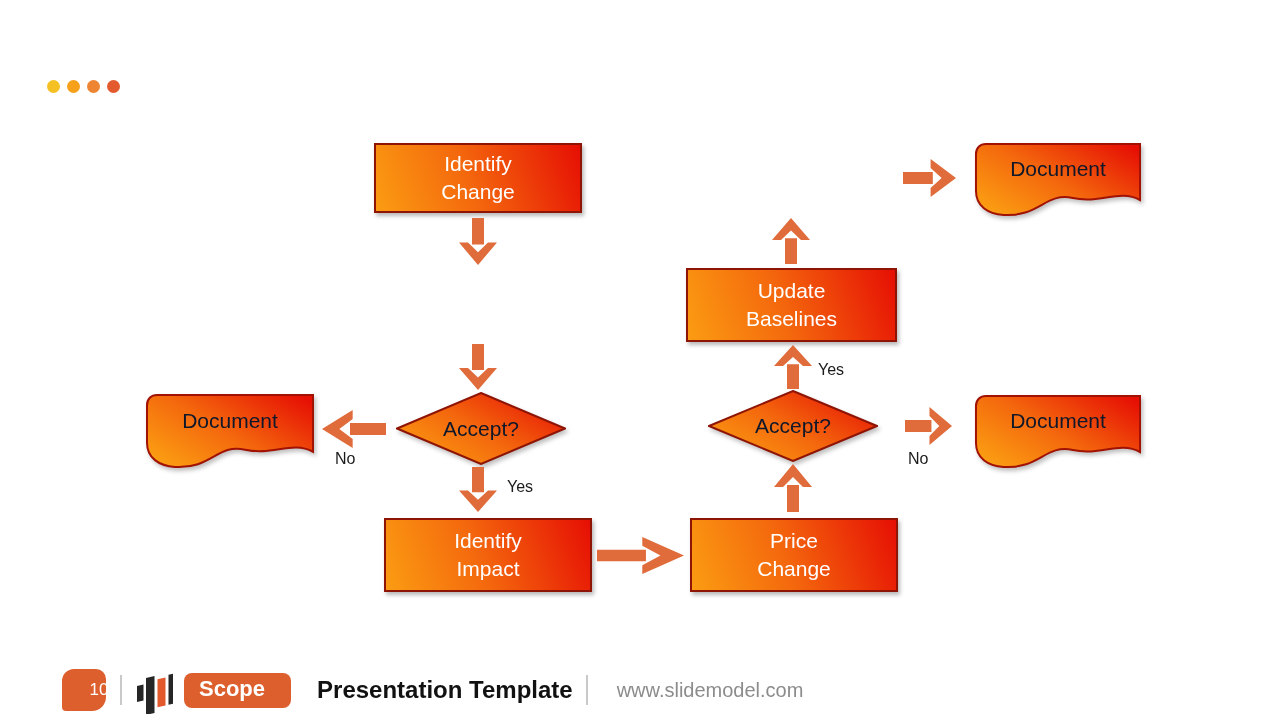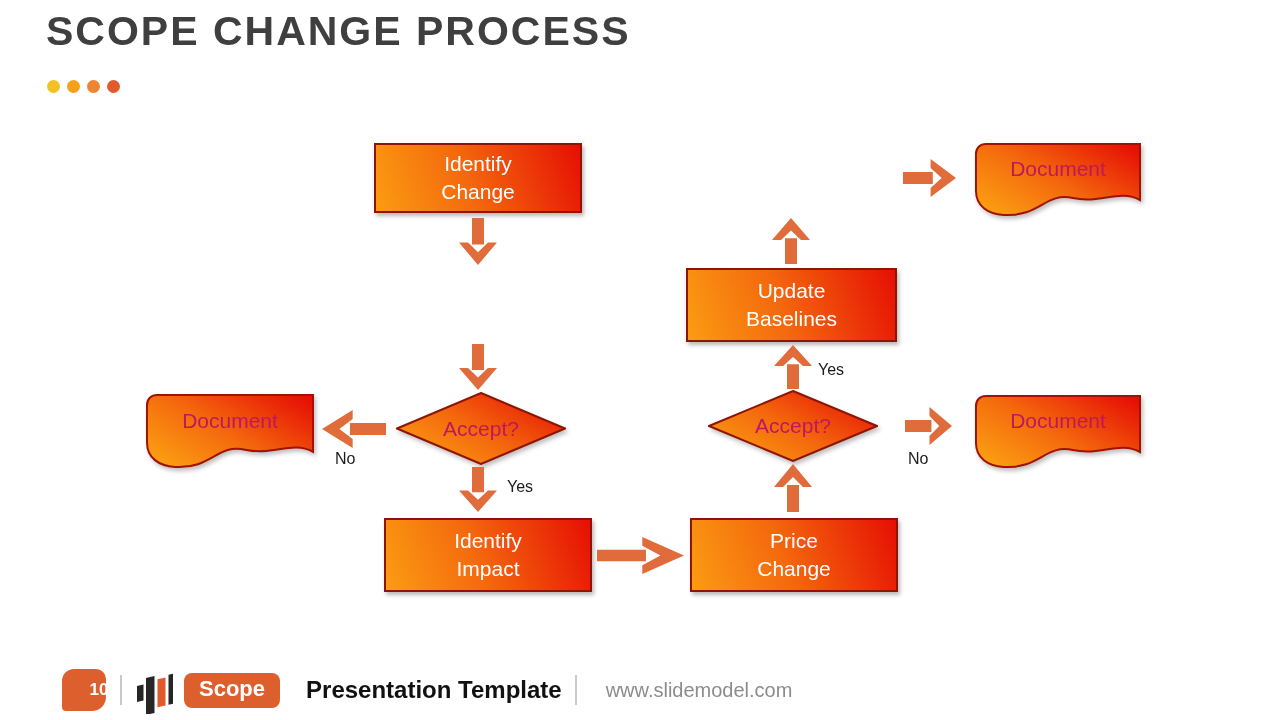--- a/index.html
+++ b/index.html
@@ -29,61 +29,60 @@
     background:linear-gradient(70deg, #FB9C12 0%, #F4680D 45%, #E60F04 100%);
     border:2px solid #8E1505;
     color:#ffffff; font-size:21px; line-height:1.33; text-align:center;
     box-shadow:2px 3px 4px rgba(0,0,0,0.28);
   }
   .shape-svg { position:absolute; left:0; top:0; width:100%; height:100%;
     filter:drop-shadow(2px 3px 2px rgba(0,0,0,0.25)); }
   .shape-label {
     position:absolute; left:0; top:0; width:100%; height:100%;
     display:flex; justify-content:center; align-items:center;
-    color:#be185d; font-size:21px;
+    color:#0f172a; font-size:21px;
   }
   .doc-label { height:72%; }
   .arrow { position:absolute; }
   .arrow path { fill:#E06B3B; }
   .branch-label { position:absolute; font-size:16px; color:#1b1b1b; }
 
   
   .footer { position:absolute; left:62px; top:667px; height:46px;
     display:flex; align-items:center; }
   .page-badge {
     width:44px; height:42px; background:#DC5F2D; border-radius:12px 10px 14px 4px;
-    color:#ffffff; font-size:17px; font-weight:700;
+    color:#ffffff; font-size:17px; font-weight:400;
     display:flex; align-items:center; justify-content:center;padding-left:30px;
   }
   .v-divider { width:2px; height:30px; background:#C9C9C9; }
   .d1 { margin-left:14px; } .d2 { margin-left:13px; }
   .logo { margin-left:15px; width:40px; height:48px; }
   .scope-badge {
     margin-left:7px; background:#DC5F2D; border-radius:8px;
-    padding:3px 15px 6px 15px; color:#ffffff; font-size:22px; font-weight:700;
+    padding:3px 26px 6px 15px; color:#ffffff; font-size:22px; font-weight:700;
   }
   .template-label { margin-left:26px; font-size:24px; font-weight:700; color:#111111; }
   .website { margin-left:29px; font-size:20px; color:#8C8C8C; }
 </style>
 </head>
 <body>
 
 <div class="slide">
 
   <svg width="0" height="0" style="position:absolute" aria-hidden="true">
     <defs>
       <linearGradient id="gradShape" x1="0" y1="0.8" x2="1" y2="0.1">
         <stop offset="0" stop-color="#FB9C12"></stop>
         <stop offset="0.45" stop-color="#F4680D"></stop>
         <stop offset="1" stop-color="#E60F04"></stop>
       </linearGradient>
     </defs>
   </svg>
 
-  <div class="title">SCOPE CHANGE PROCESS</div>
   <div class="dots">
     <span class="dot dot1"></span>
     <span class="dot dot2"></span>
     <span class="dot dot3"></span>
     <span class="dot dot4"></span>
   </div>
 
   <div class="node box" style="left:374px;top:143px;width:208px;height:70px">
     <span>Identify</span>
     <span>Change</span>

